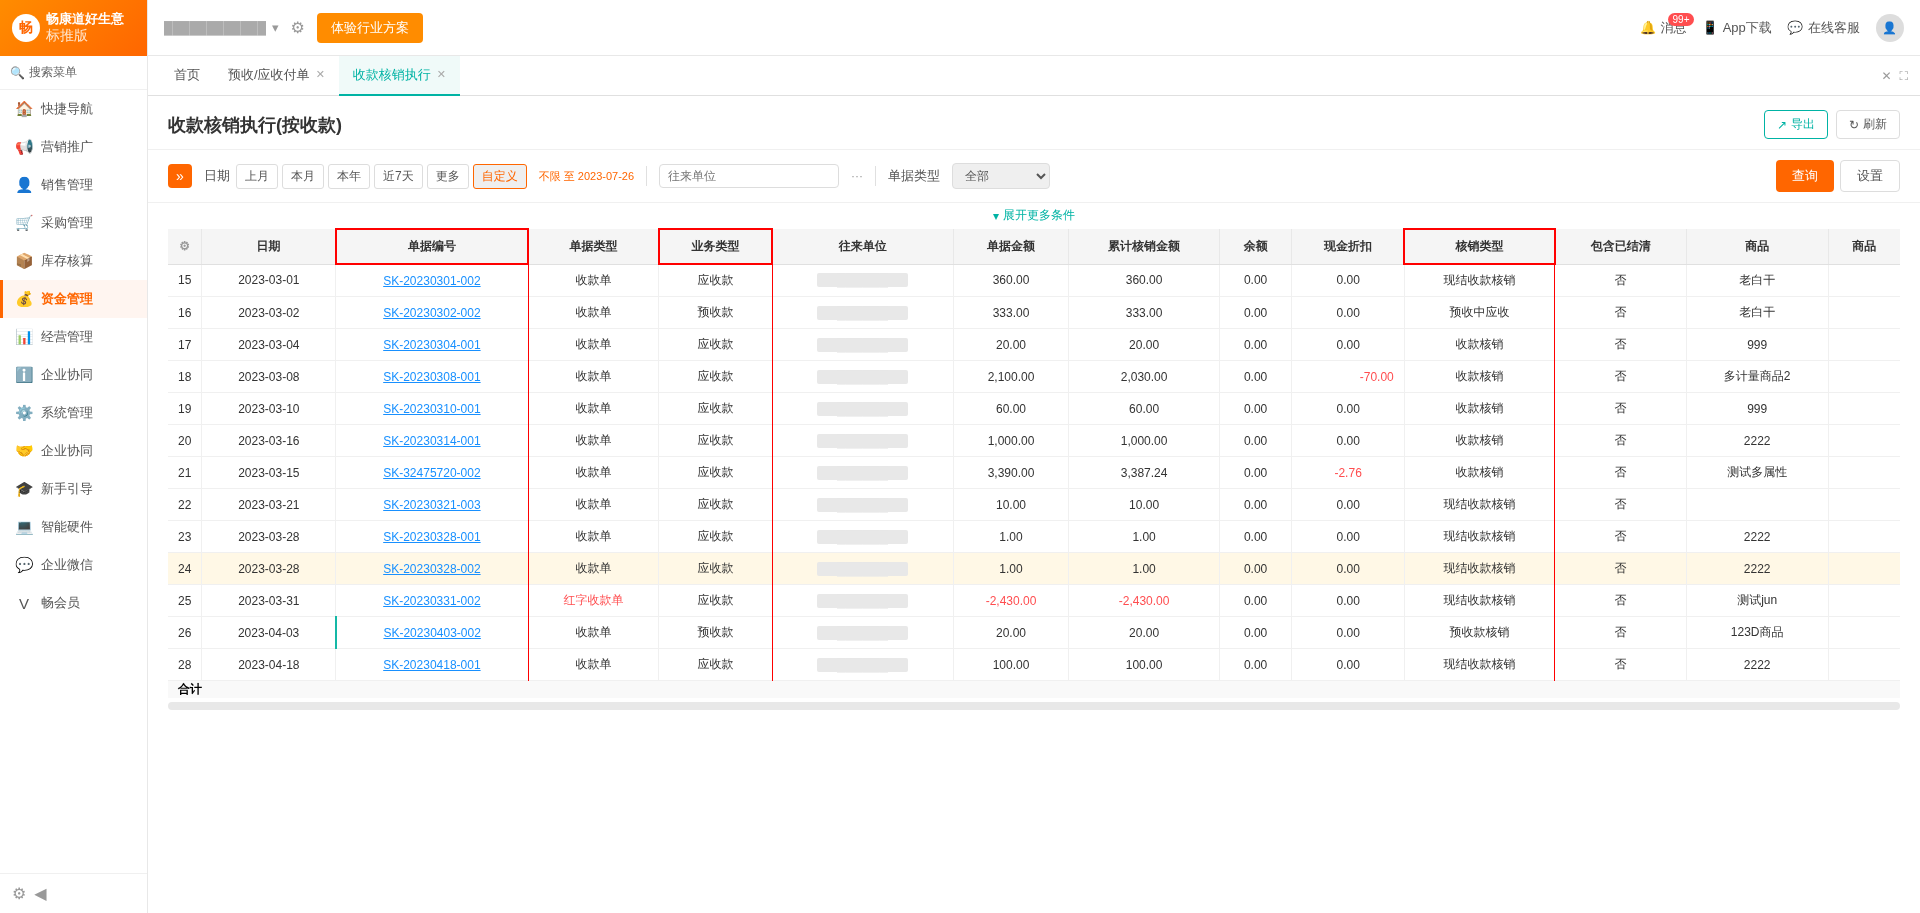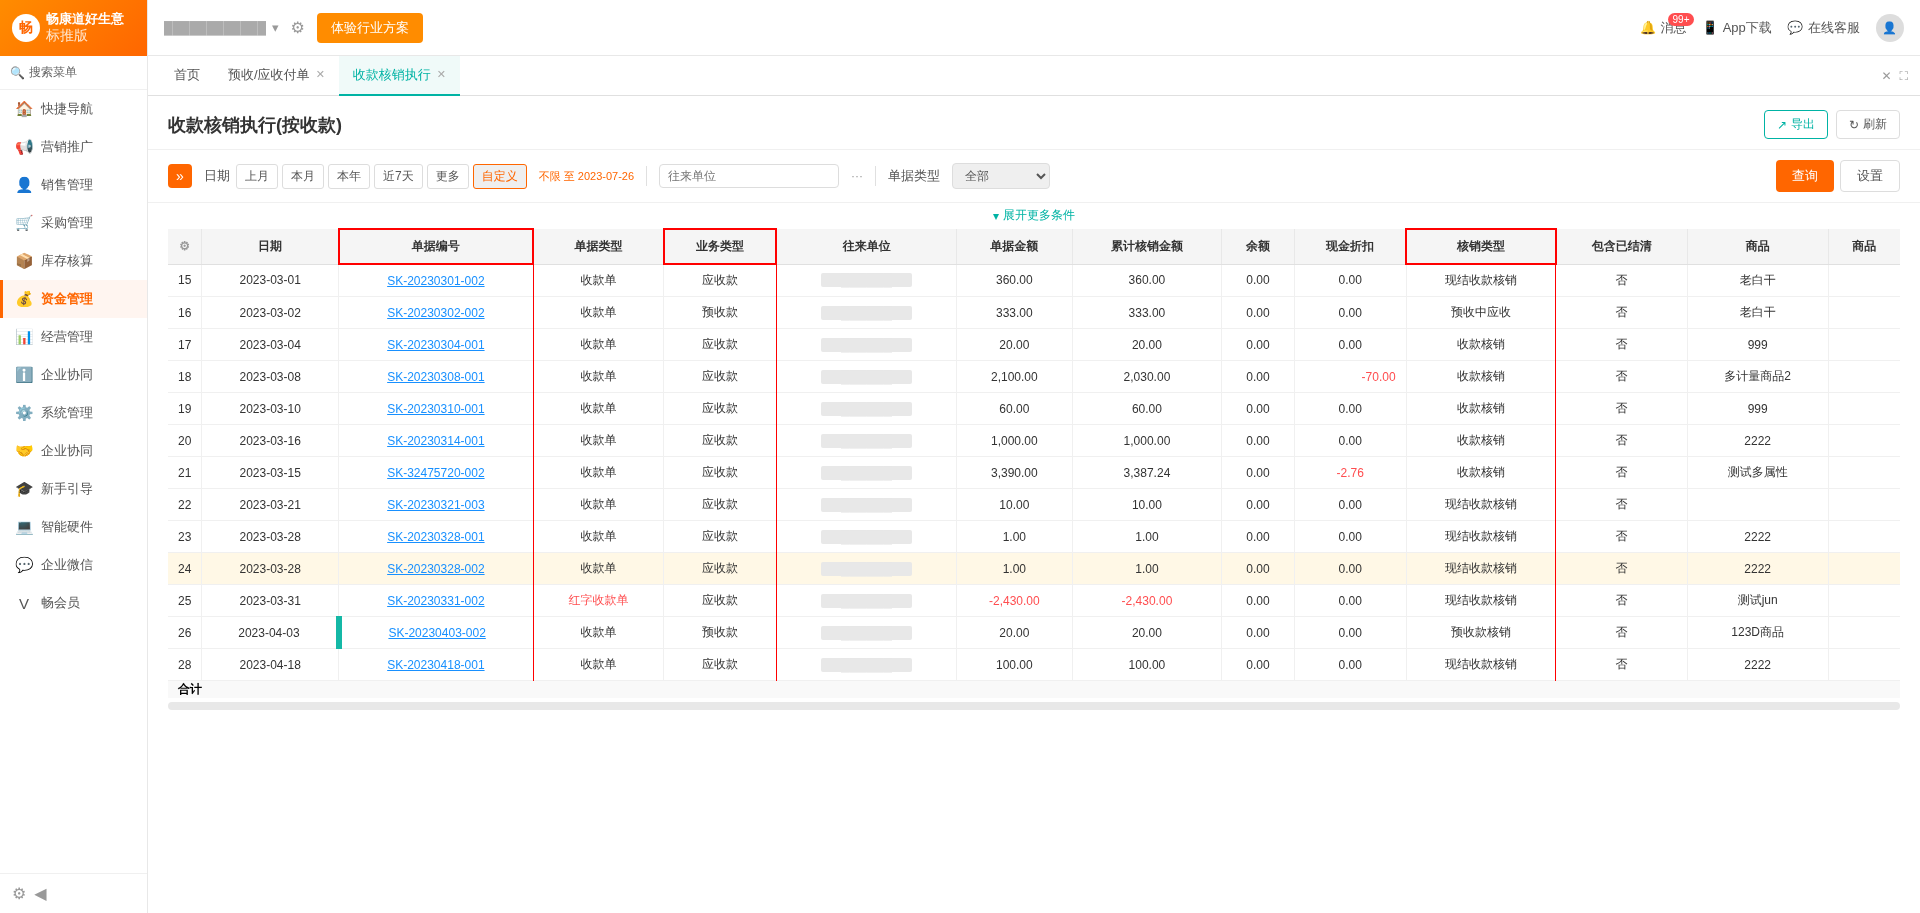--- a/index.html
+++ b/index.html
@@ -555,21 +555,21 @@
     <td>0.00</td>
     <td style="">0.00</td>
     <td style="border-left:1px solid #ff0000; border-right:1px solid #ff0000;">现结收款核销</td>
     <td>否</td>
     <td>测试jun</td>
     <td></td>
   </tr>
               <tr>
     <td>26</td>
     <td>2023-04-03</td>
-    <td class="link-cell" style="border-left:6px solid #14b8a6; border-right:1px solid #ff0000;text-align:center;">SK-20230403-002</td>
+    <td class="link-cell" style="border-left:2px solid #14b8a6; border-right:1px solid #ff0000;text-align:center;">SK-20230403-002</td>
     <td style="">收款单</td>
     <td style="border-left:1px solid #ff0000; border-right:1px solid #ff0000;">预收款</td>
     <td><span style="background:#e8e8e8; color:#e8e8e8; border-radius:2px; padding:0 20px;">██████</span></td>
     <td style="">20.00</td>
     <td style="">20.00</td>
     <td>0.00</td>
     <td style="">0.00</td>
     <td style="border-left:1px solid #ff0000; border-right:1px solid #ff0000;">预收款核销</td>
     <td>否</td>
     <td>123D商品</td>

